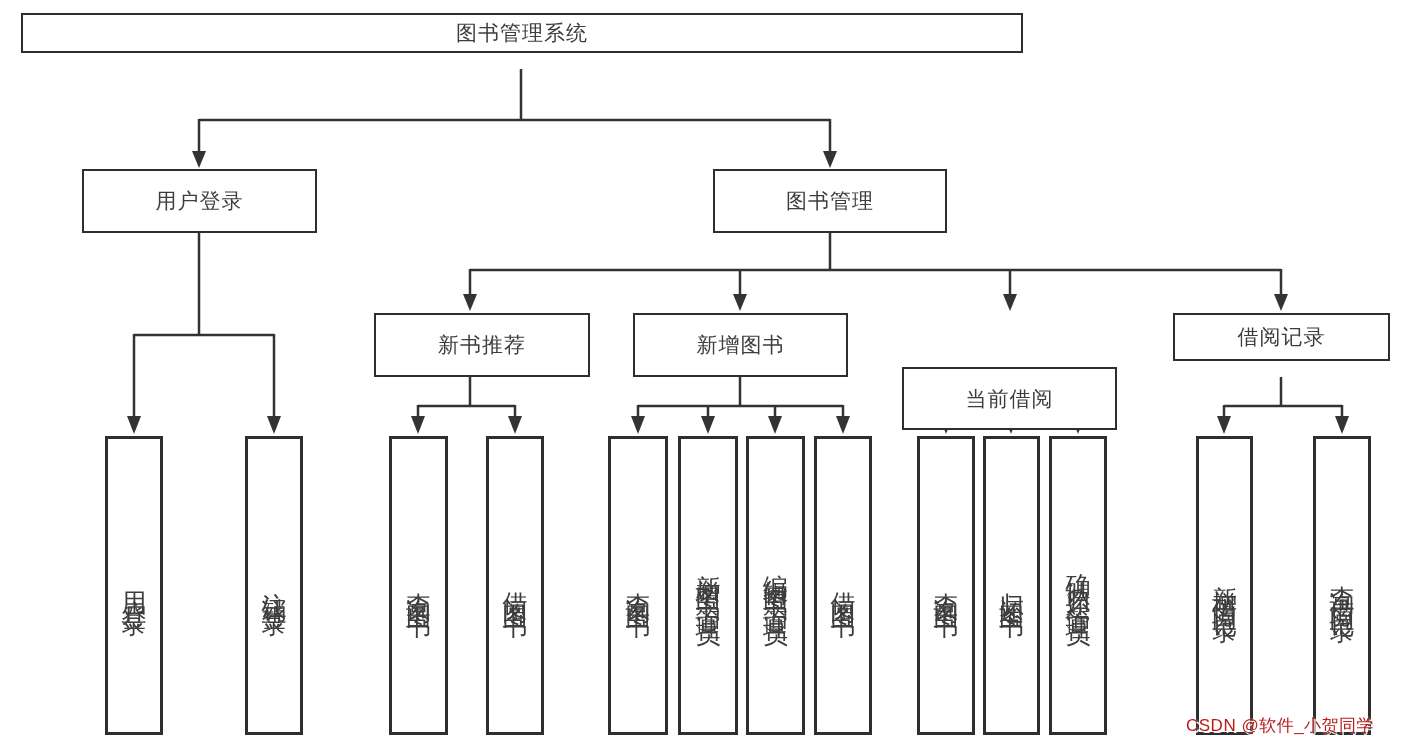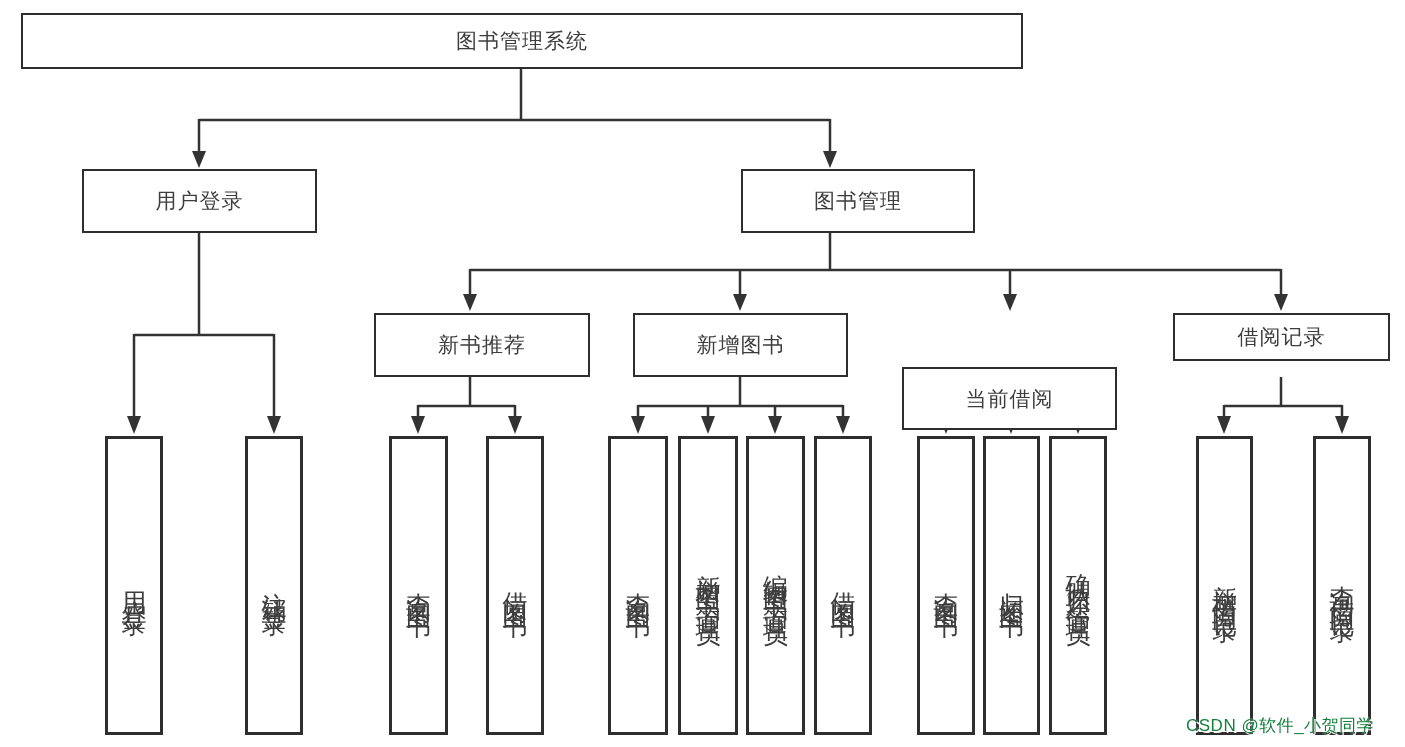--- a/index.html
+++ b/index.html
@@ -52,21 +52,21 @@
     letter-spacing: 7px;
     line-height: 1;
     white-space: nowrap;
   }
   .watermark {
     position: absolute;
     left: 1186px;
     top: 714px;
     font-size: 17px;
     letter-spacing: 0.5px;
-    color: #15803d;
+    color: #b91c1c;
     text-shadow: 2px 2px 0 rgba(255,255,255,0.95), 0 0 2px rgba(255,255,255,0.8);
     z-index: 5;
     white-space: nowrap;
   }
 </style>
 </head>
 <body>
 
 <div class="stage">
 
@@ -139,24 +139,24 @@
     <g>
       <line class="cl" x1="1281" y1="377" x2="1281" y2="406"></line>
       <line class="cl" x1="1224" y1="406" x2="1342" y2="406"></line>
       <line class="cl" x1="1224" y1="405" x2="1224" y2="418"></line>
       <polygon class="ah" points="1217,416 1231,416 1224,434"></polygon>
       <line class="cl" x1="1342" y1="405" x2="1342" y2="418"></line>
       <polygon class="ah" points="1335,416 1349,416 1342,434"></polygon>
     </g>
   </svg>
 
-  <div class="hbox" style="left:21px; top:13px; width:1002px; height:56px;">图书管理系统</div>
+  <div class="hbox" style="left:21px; top:13px; width:1002px; height:40px;">图书管理系统</div>
 
   <div class="hbox" style="left:82px; top:169px; width:235px; height:64px;">用户登录</div>
-  <div class="hbox" style="left:741px; top:169px; width:234px; height:64px;">图书管理</div>
+  <div class="hbox" style="left:713px; top:169px; width:234px; height:64px;">图书管理</div>
 
   <div class="hbox" style="left:362px; top:313px; width:216px; height:64px;margin-left:12px;">新书推荐</div>
   <div class="hbox" style="left:633px; top:313px; width:215px; height:64px;">新增图书</div>
   <div class="hbox" style="left:902px; top:331px; width:215px; height:63px;margin-top:36px;">当前借阅</div>
   <div class="hbox" style="left:1173px; top:313px; width:217px; height:48px;">借阅记录</div>
 
   <div class="vbox" style="left:105px; width:58px;">
     <span class="vtext">用户登录</span>
   </div>
   <div class="vbox" style="left:245px; width:58px;">

